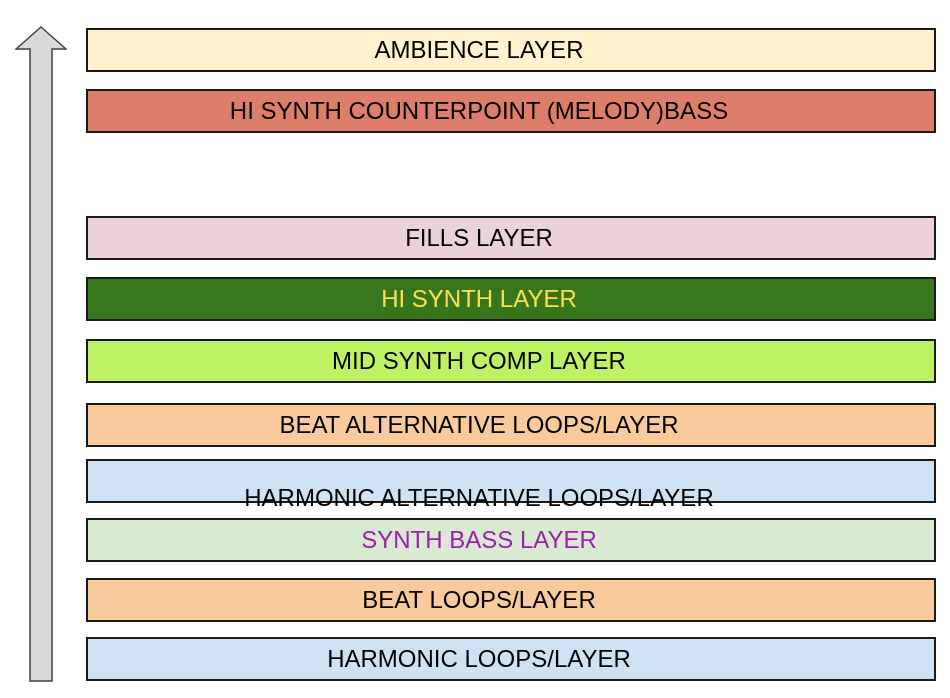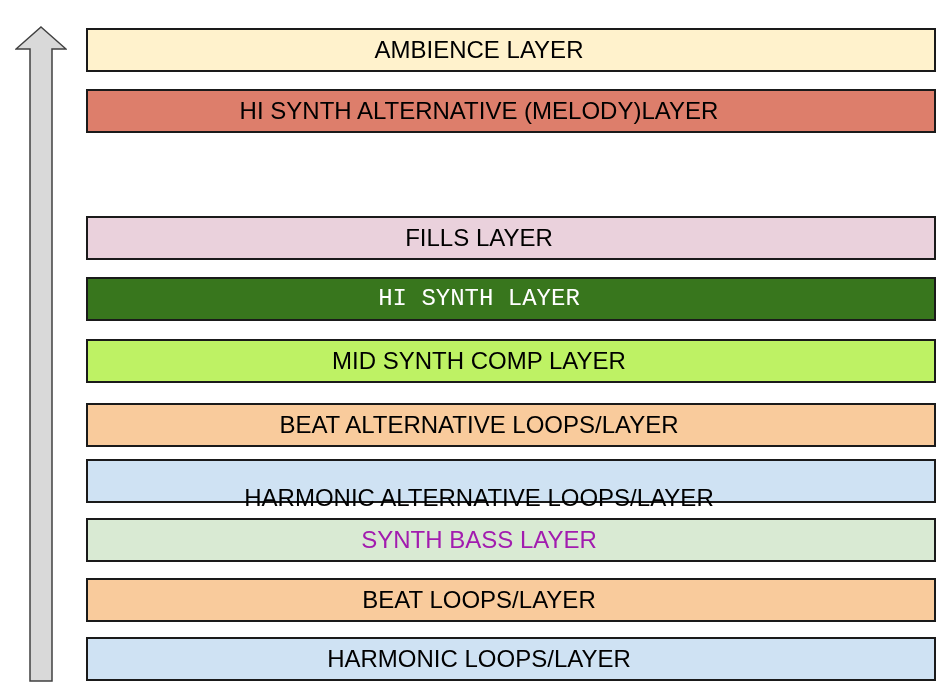--- a/index.html
+++ b/index.html
@@ -57,27 +57,27 @@
 
   <svg class="up-arrow" viewBox="0 0 52 662" preserveAspectRatio="none" aria-hidden="true">
     <polygon points="26,7 51,29 37,29 37,661 15,661 15,29 1,29" fill="#d9d9d9" stroke="#404040" stroke-width="1.5" stroke-linejoin="miter"></polygon>
   </svg>
 
   <div class="layer-stack">
       <div class="layer-bar" style="top: 28px; background: rgb(255, 242, 204); border-color: rgb(26, 26, 26);">
         <span class="layer-label" style="color: rgb(0, 0, 0);">AMBIENCE LAYER</span>
       </div>
       <div class="layer-bar" style="top: 89px; background: rgb(221, 126, 107); border-color: rgb(26, 26, 26);">
-        <span class="layer-label" style="color: rgb(0, 0, 0);">HI SYNTH ALTERNATIVE (MELODY)LAYER</span>
+        <span class="layer-label" style="color: rgb(0, 0, 0);">HI SYNTH COUNTERPOINT (MELODY)BASS</span>
       </div>
       <div class="layer-bar" style="top: 216px; background: rgb(234, 209, 220); border-color: rgb(26, 26, 26);">
         <span class="layer-label" style="color: rgb(0, 0, 0);">FILLS LAYER</span>
       </div>
       <div class="layer-bar" style="top: 277px; background: rgb(56, 118, 29); border-color: rgb(26, 26, 26);">
-        <span class="layer-label" style="color: #ffffff; font-family: Liberation Mono, monospace;">HI SYNTH LAYER</span>
+        <span class="layer-label" style="color: #fde047;">HI SYNTH LAYER</span>
       </div>
       <div class="layer-bar" style="top: 339px; background: #bef264; border-color: rgb(26, 26, 26);">
         <span class="layer-label" style="color: rgb(0, 0, 0);">MID SYNTH COMP LAYER</span>
       </div>
       <div class="layer-bar" style="top: 403px; background: rgb(249, 203, 156); border-color: rgb(26, 26, 26);">
         <span class="layer-label" style="color: rgb(0, 0, 0);">BEAT ALTERNATIVE LOOPS/LAYER</span>
       </div>
       <div class="layer-bar" style="top: 459px; background: rgb(207, 226, 243); border-color: rgb(26, 26, 26);">
         <span class="layer-label" style="color: rgb(0, 0, 0); margin-top: 33px;">HARMONIC ALTERNATIVE LOOPS/LAYER</span>
       </div>

